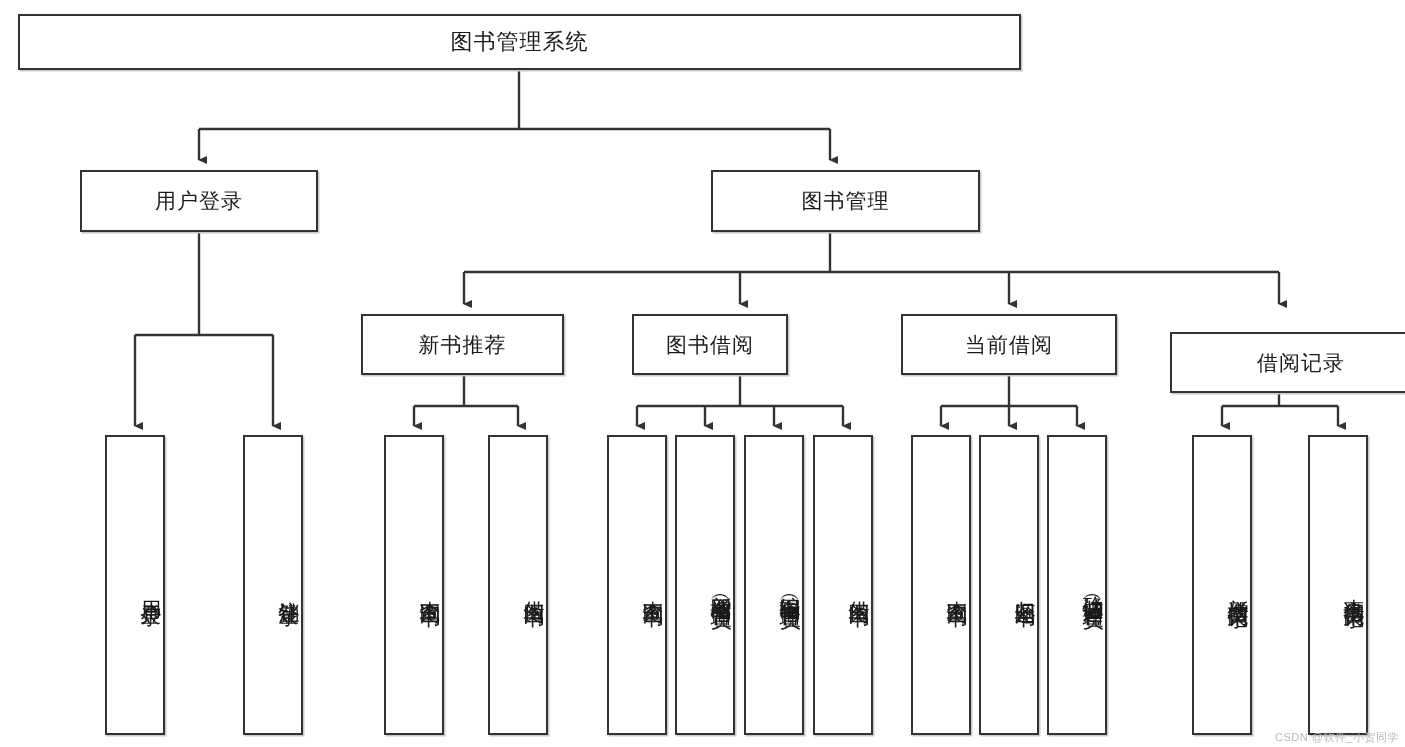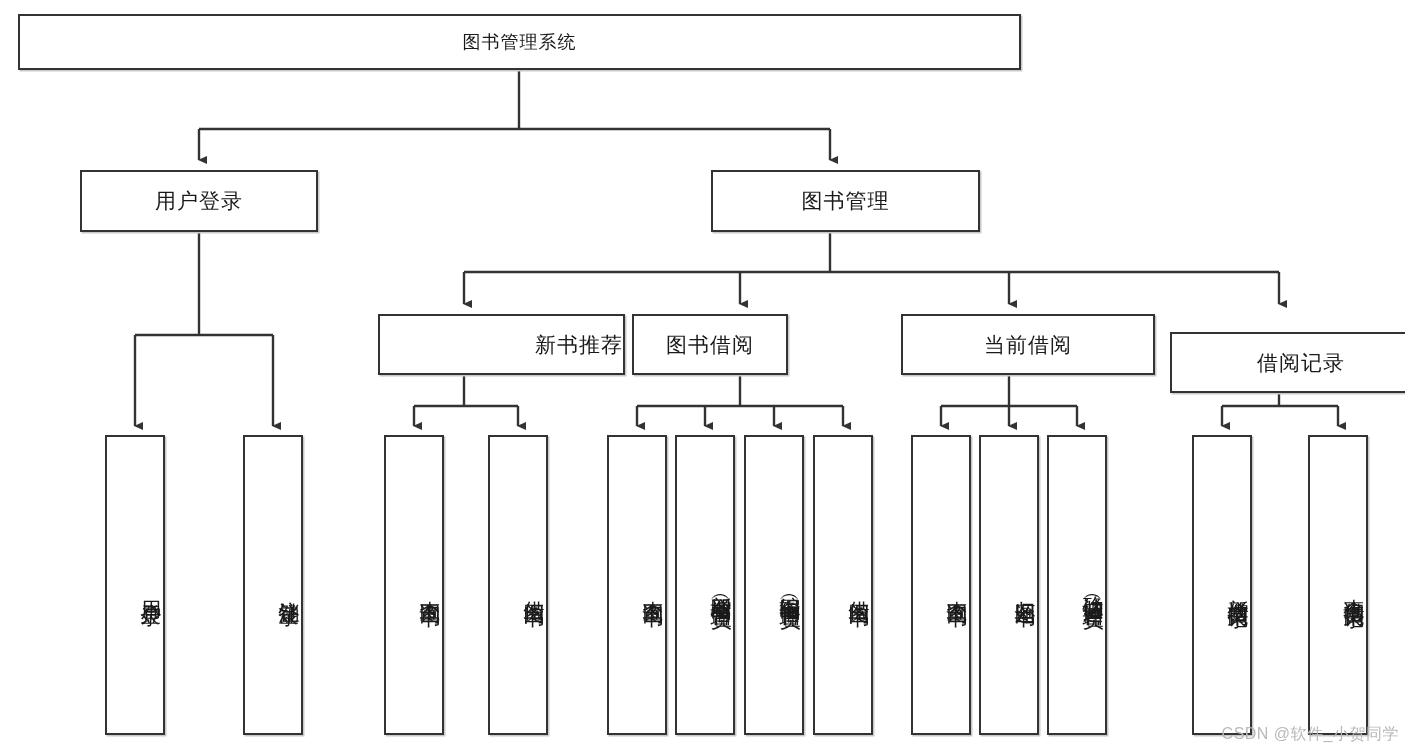--- a/index.html
+++ b/index.html
@@ -36,21 +36,21 @@
     justify-content: center;
     color: #1a1a1a;
     box-shadow: 1.5px 1.5px 0 #c9c9c9;
   }
   .node-box.horiz {
     font-size: 21px;
     letter-spacing: 1px;
     white-space: nowrap;
   }
   .node-box.root {
-    font-size: 18px;
+    font-size: 22px;
   }
   .node-box.vert {
     writing-mode: vertical-rl;
     text-orientation: upright;
     font-size: 21px;
     line-height: 1.12;
     letter-spacing: 2px;
     padding-top: 6px;
     align-items: flex-start;
     justify-content: center;
@@ -58,21 +58,21 @@
   }
   .node-box.vert > span {
     writing-mode: vertical-rl;
     text-orientation: upright;
     display: block;
   }
   .watermark {
     position: absolute;
     right: 6px;
     bottom: 2px;
-    font-size: 16px;
+    font-size: 11px;
     color: #b9b9b9;
     letter-spacing: 0.5px;
     white-space: nowrap;
     pointer-events: none;
   }
 </style>
 </head>
 <body>
 
 <div id="diagram-root">
@@ -131,27 +131,27 @@
     <span>图书管理系统</span>
   </div>
 
   <div class="node-box horiz" style="left:80px; top:170px; width:238px; height:62px;">
     <span>用户登录</span>
   </div>
   <div class="node-box horiz" style="left:711px; top:170px; width:269px; height:62px;">
     <span>图书管理</span>
   </div>
 
-  <div class="node-box horiz" style="left:378px; top:314px; width:247px; height:61px;justify-content:flex-end;">
+  <div class="node-box horiz" style="left:361px; top:314px; width:203px; height:61px;">
     <span>新书推荐</span>
   </div>
   <div class="node-box horiz" style="left:632px; top:314px; width:156px; height:61px;">
     <span>图书借阅</span>
   </div>
-  <div class="node-box horiz" style="left:901px; top:314px; width:254px; height:61px;">
+  <div class="node-box horiz" style="left:901px; top:314px; width:216px; height:61px;">
     <span>当前借阅</span>
   </div>
   <div class="node-box horiz" style="left:1170px; top:332px; width:262px; height:61px;text-align:center;">
     <span>借阅记录</span>
   </div>
 
   <div class="node-box vert" style="left:105px; top:435px; width:60px; height:300px;">
     <span>用户登录</span>
   </div>
   <div class="node-box vert" style="left:243px; top:435px; width:60px; height:300px;">

